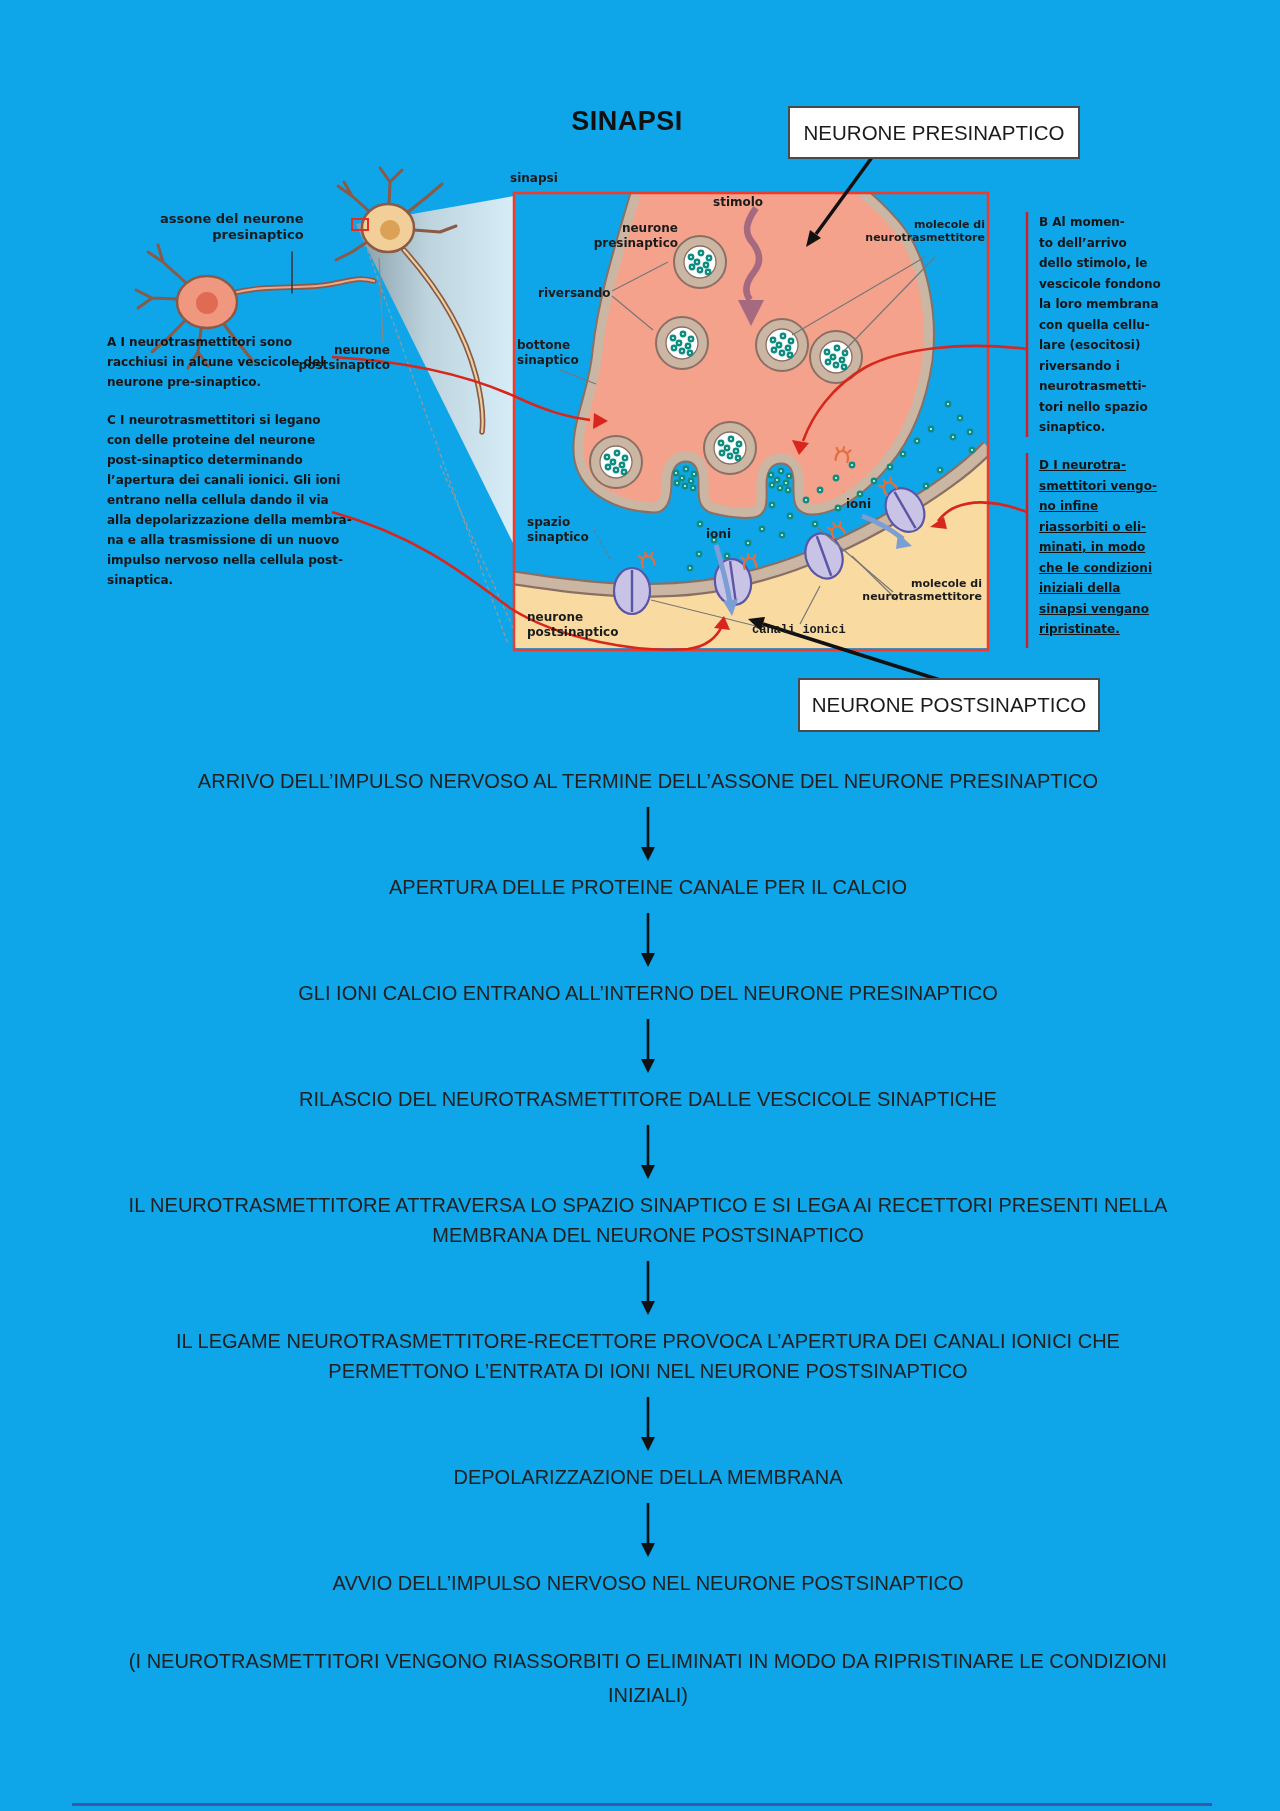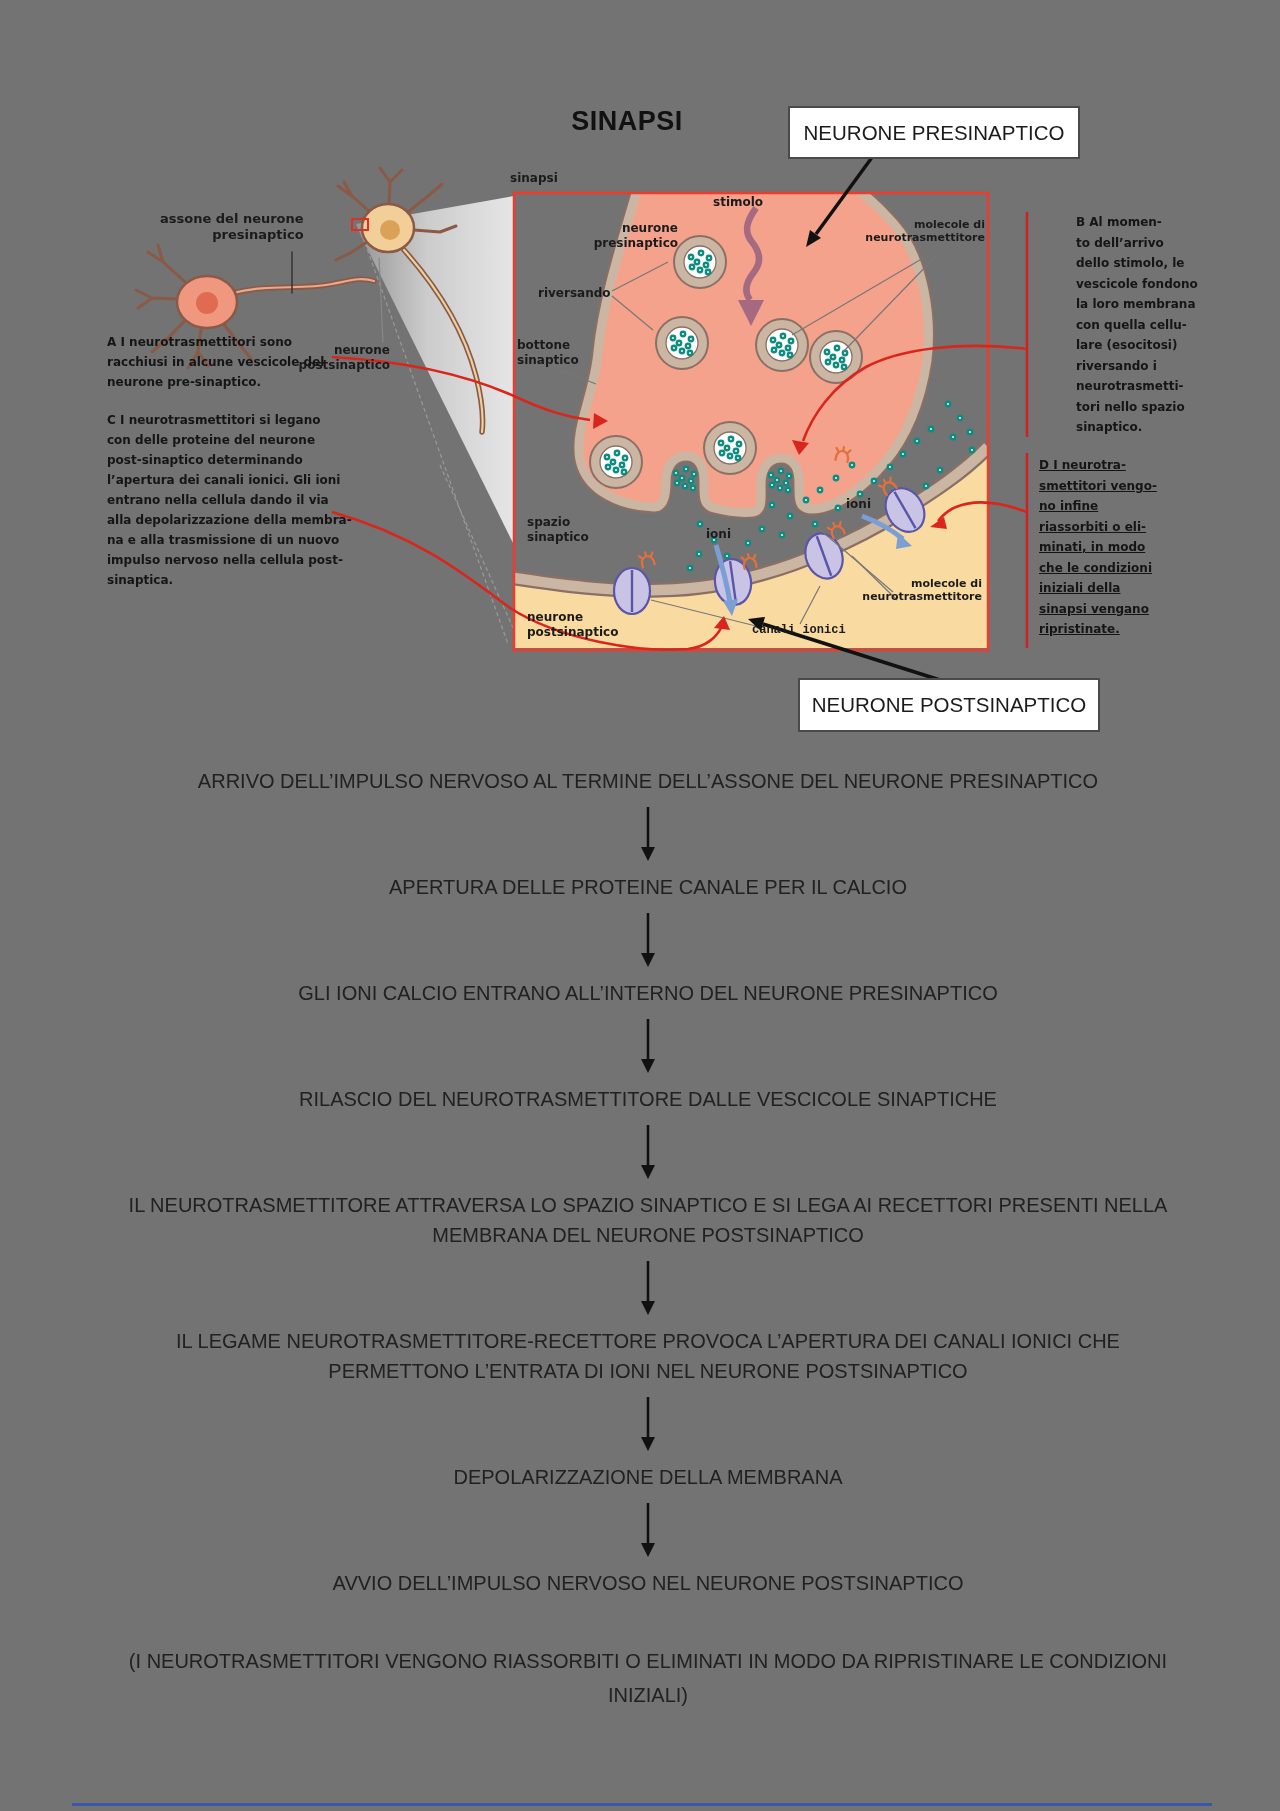--- a/index.html
+++ b/index.html
@@ -1,16 +1,16 @@
 <!DOCTYPE html>
 <html><head>
 <meta charset="utf-8">
 <style>
   html,body{margin:0;padding:0;background:#ffffff;}
-  #page{position:relative;width:1280px;height:1811px;background:#737373;overflow:hidden;
+  #page{position:relative;width:1280px;height:1811px;background:#0ea5e9;overflow:hidden;
         font-family:"Liberation Sans",sans-serif;}
   svg{display:block;}
   #figure-art{position:absolute;left:0;top:0;pointer-events:none;}
 
   .page-title{position:absolute;left:0;top:106px;width:1254px;text-align:center;
     font:bold 27px "Liberation Sans",sans-serif;color:#111;letter-spacing:.5px;}
 
   .callout{position:absolute;border:2px solid #4a4a4a;background:#fff;
     display:flex;align-items:center;justify-content:center;
     font:20.5px "Liberation Sans",sans-serif;color:#1b1b1b;}
@@ -273,21 +273,21 @@
 neurone pre-sinaptico.</div>
   <div class="note c" style="left:107px;top:410px;">C I neurotrasmettitori si legano
 con delle proteine del neurone
 post-sinaptico determinando
 l’apertura dei canali ionici. Gli ioni
 entrano nella cellula dando il via
 alla depolarizzazione della membra-
 na e alla trasmissione di un nuovo
 impulso nervoso nella cellula post-
 sinaptica.</div>
-  <div class="note b" style="left:1076px;top:212px;">B Al momen-
+  <div class="note b" style="left:1039px;top:212px;">B Al momen-
 to dell’arrivo
 dello stimolo, le
 vescicole fondono
 la loro membrana
 con quella cellu-
 lare (esocitosi)
 riversando i
 neurotrasmetti-
 tori nello spazio
 sinaptico.</div>

